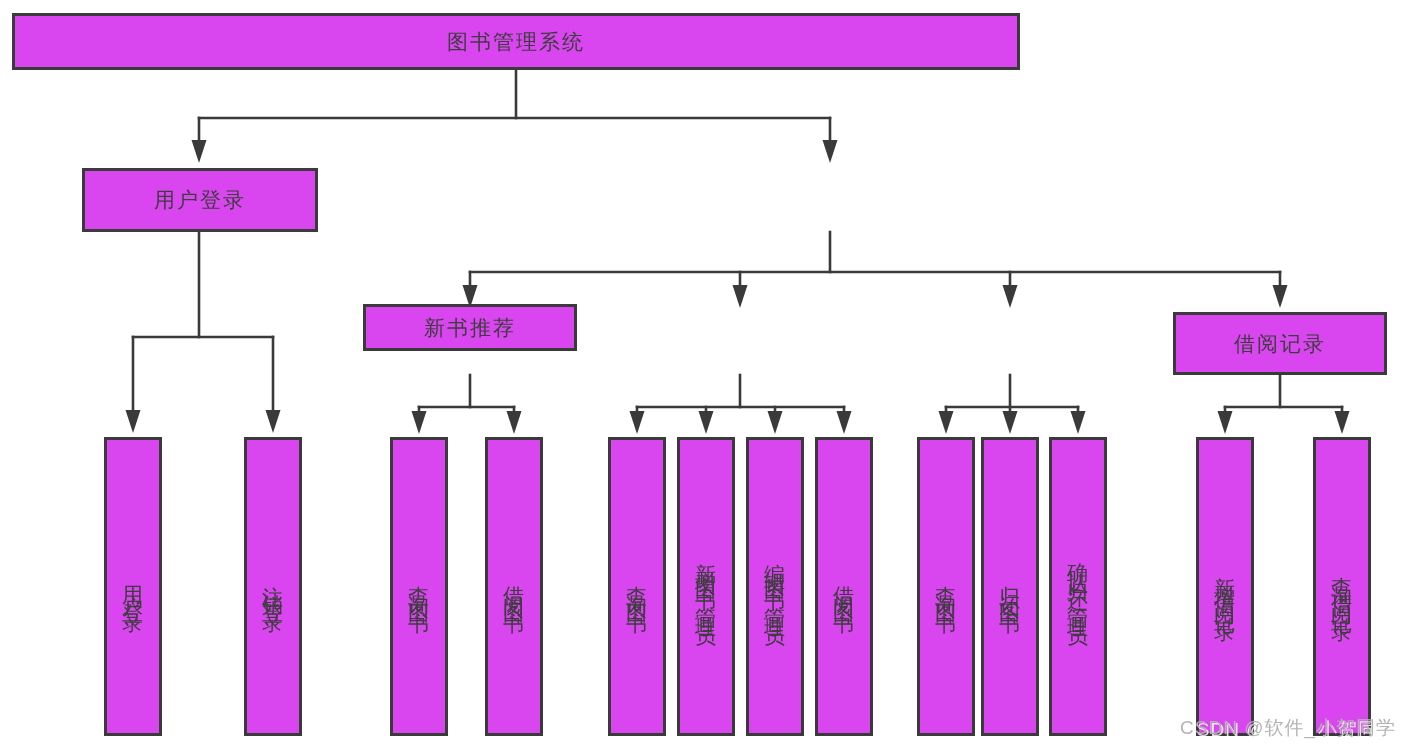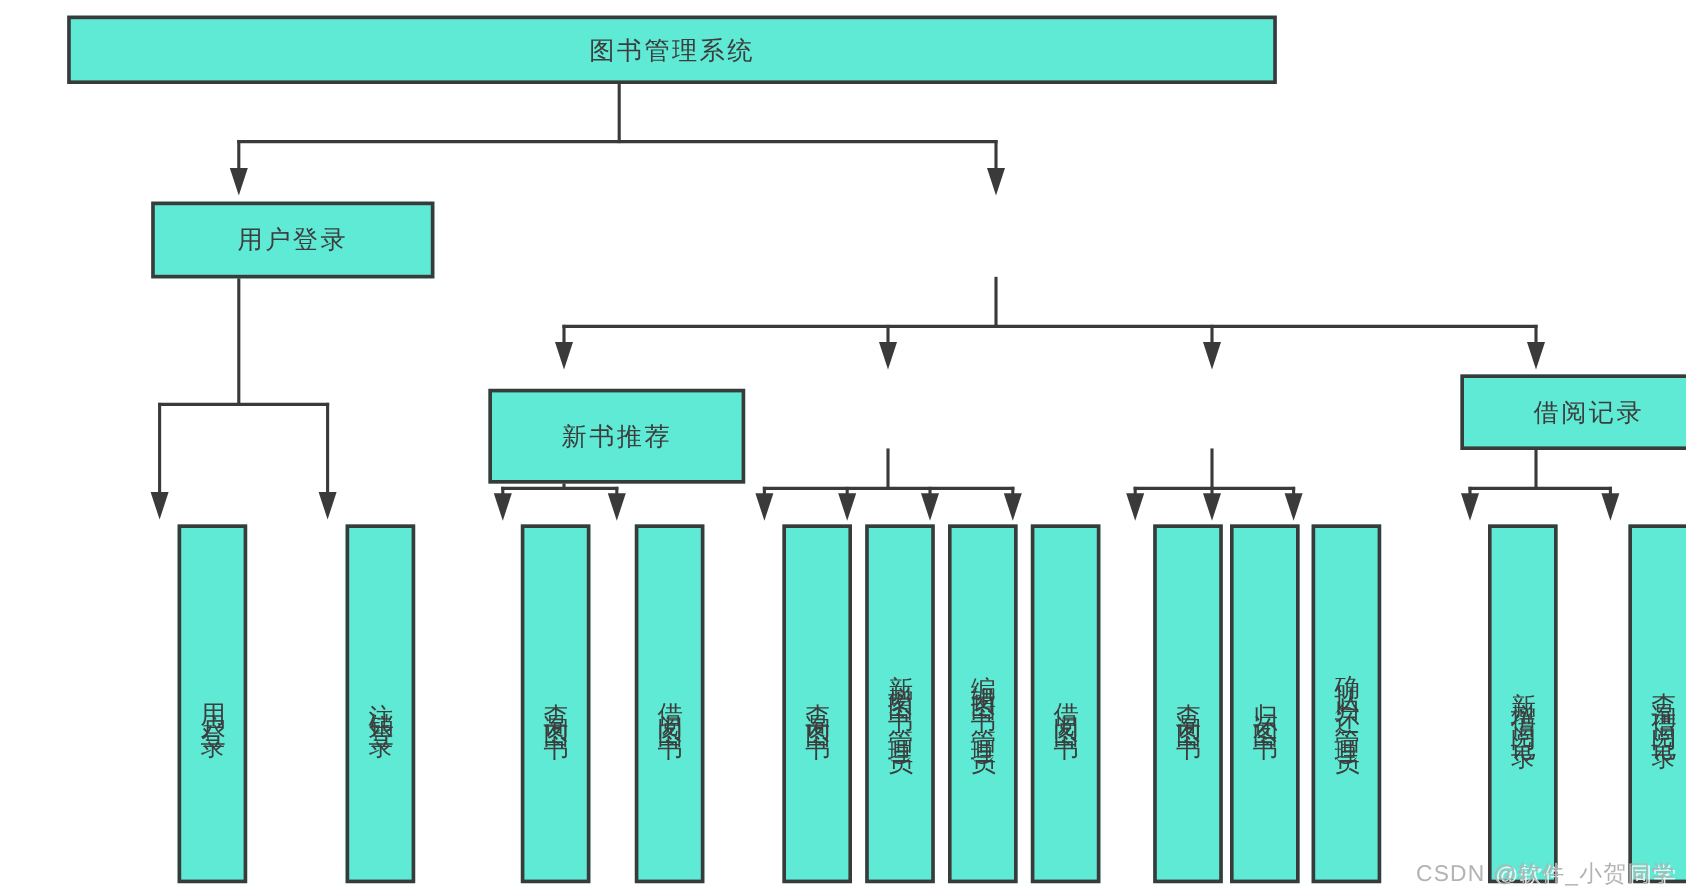--- a/index.html
+++ b/index.html
@@ -12,27 +12,26 @@
     position:relative;
     width:1405px;height:747px;
     background:#ffffff;
     overflow:hidden;
     font-family:"Liberation Sans","DejaVu Sans",sans-serif;
   }
   .node{
     position:absolute;
     box-sizing:border-box;
     border:3px solid var(--line);
-    background:#5eead4;
+    background:#d946ef;
     display:flex;
     align-items:center;
     justify-content:center;
     color:var(--text);
     z-index:2;
-    margin-left:44px;
   }
   .hbox{
     font-size:21px;
     letter-spacing:2px;
     white-space:nowrap;
   }
   .vbox{
     writing-mode:vertical-rl;
     text-orientation:mixed;
     font-size:21px;
@@ -135,21 +134,21 @@
       <polygon points="1217.5,411 1232.5,411 1225,434"></polygon>
       <line x1="1342" y1="407" x2="1342" y2="416"></line>
       <polygon points="1334.5,411 1349.5,411 1342,434"></polygon>
     </g>
   </svg>
 
   <div class="node hbox" style="left:12px;top:13px;width:1008px;height:57px;">图书管理系统</div>
 
   <div class="node hbox" style="left:82px;top:168px;width:236px;height:64px;">用户登录</div>
 
-  <div class="node hbox" style="left:363px;top:324px;width:214px;height:79px;">新书推荐</div>
+  <div class="node hbox" style="left:363px;top:304px;width:214px;height:47px;">新书推荐</div>
   <div class="node hbox" style="left:1173px;top:312px;width:214px;height:63px;">借阅记录</div>
 
   <div class="node vbox" style="left:104px;top:437px;width:58px;height:299px;">用户登录</div>
   <div class="node vbox" style="left:244px;top:437px;width:58px;height:299px;">注销登录</div>
 
   <div class="node vbox" style="left:390px;top:437px;width:58px;height:299px;">查询图书</div>
   <div class="node vbox" style="left:485px;top:437px;width:58px;height:299px;">借阅图书</div>
 
   <div class="node vbox" style="left:608px;top:437px;width:58px;height:299px;">查询图书</div>
   <div class="node vbox" style="left:677px;top:437px;width:58px;height:299px;">新增图书（管理员）</div>

